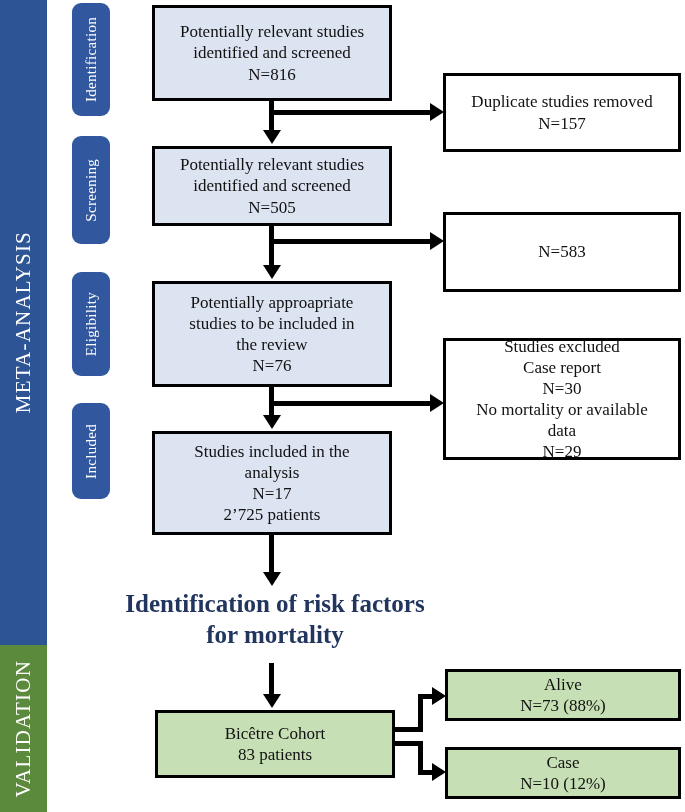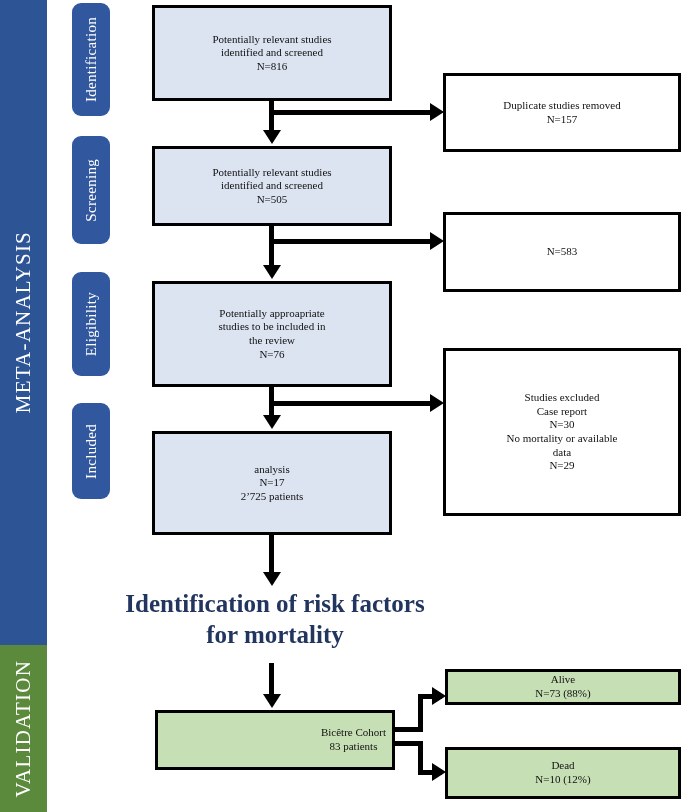--- a/index.html
+++ b/index.html
@@ -21,21 +21,21 @@
 
   
   .pill{position:absolute;left:72px;width:38px;background:#31589e;
         border-radius:9px;display:flex;align-items:center;justify-content:center;}
   .pill span{writing-mode:vertical-rl;transform:rotate(180deg);
              color:#ffffff;font-size:15px;white-space:nowrap;letter-spacing:.3px;}
 
   
   .box{position:absolute;box-sizing:border-box;border:3.5px solid #000000;
        display:flex;align-items:center;justify-content:center;text-align:center;
-       font-size:11px;line-height:1.24;color:#111111;}
+       font-size:17px;line-height:1.24;color:#111111;}
   .box .inner{padding:0 6px;}
   .blue{background:#dce3f1;}
   .white{background:#ffffff;}
   .green{background:#c7dfb4;}
 
   
   .ln{position:absolute;background:#000000;}
   .vline{width:5px;}
   .hline{height:5px;}
   .arrow-down{position:absolute;width:0;height:0;
@@ -94,40 +94,41 @@
     <div class="inner">
       <div>Potentially approapriate</div>
       <div>studies to be included in</div>
       <div>the review</div>
       <div>N=76</div>
     </div>
   </div>
 
   <div class="box blue" style="left:152px;top:431px;width:240px;height:104px;">
     <div class="inner">
+      <div>Studies included in the</div>
       <div>analysis</div>
       <div>N=17</div>
       <div>2’725 patients</div>
     </div>
   </div>
 
   <div class="box white" style="left:443px;top:73px;width:238px;height:79px;">
     <div class="inner">
       <div>Duplicate studies removed</div>
       <div>N=157</div>
     </div>
   </div>
 
   <div class="box white" style="left:443px;top:212px;width:238px;height:80px;">
     <div class="inner">
       <div>N=583</div>
     </div>
   </div>
 
-  <div class="box white" style="left:443px;top:348px;width:238px;height:168px;">
+  <div class="box white" style="left:443px;top:338px;width:238px;height:122px;">
     <div class="inner">
       <div>Studies excluded</div>
       <div>Case report</div>
       <div>N=30</div>
       <div>No mortality or available</div>
       <div>data</div>
       <div>N=29</div>
     </div>
   </div>
 
@@ -150,37 +151,37 @@
   <div class="arrow-down" style="left:263px;top:572px;"></div>
 
   <div id="headline">
     <div>Identification of risk factors</div>
     <div>for mortality</div>
   </div>
 
   <div class="ln vline" style="left:269px;top:663px;height:33px;"></div>
   <div class="arrow-down" style="left:263px;top:694px;"></div>
 
-  <div class="box green" style="left:155px;top:710px;width:240px;height:60px;justify-content:flex-end;">
+  <div class="box green" style="left:155px;top:710px;width:240px;height:68px;">
     <div class="inner">
       <div>Bicêtre Cohort</div>
       <div>83 patients</div>
     </div>
   </div>
 
-  <div class="box green" style="left:445px;top:669px;width:236px;height:36px;">
+  <div class="box green" style="left:445px;top:669px;width:236px;height:52px;">
     <div class="inner">
       <div>Alive</div>
       <div>N=73 (88%)</div>
     </div>
   </div>
 
   <div class="box green" style="left:445px;top:747px;width:236px;height:52px;">
     <div class="inner">
-      <div>Dead</div>
+      <div>Case</div>
       <div>N=10 (12%)</div>
     </div>
   </div>
 
   <div class="ln hline" style="left:393px;top:727px;width:30px;"></div>
   <div class="ln vline" style="left:418px;top:694px;height:38px;"></div>
   <div class="ln hline" style="left:418px;top:694px;width:24px;"></div>
   <div class="arrow-right" style="left:432px;top:687px;"></div>
 
   <div class="ln hline" style="left:393px;top:741px;width:30px;"></div>

